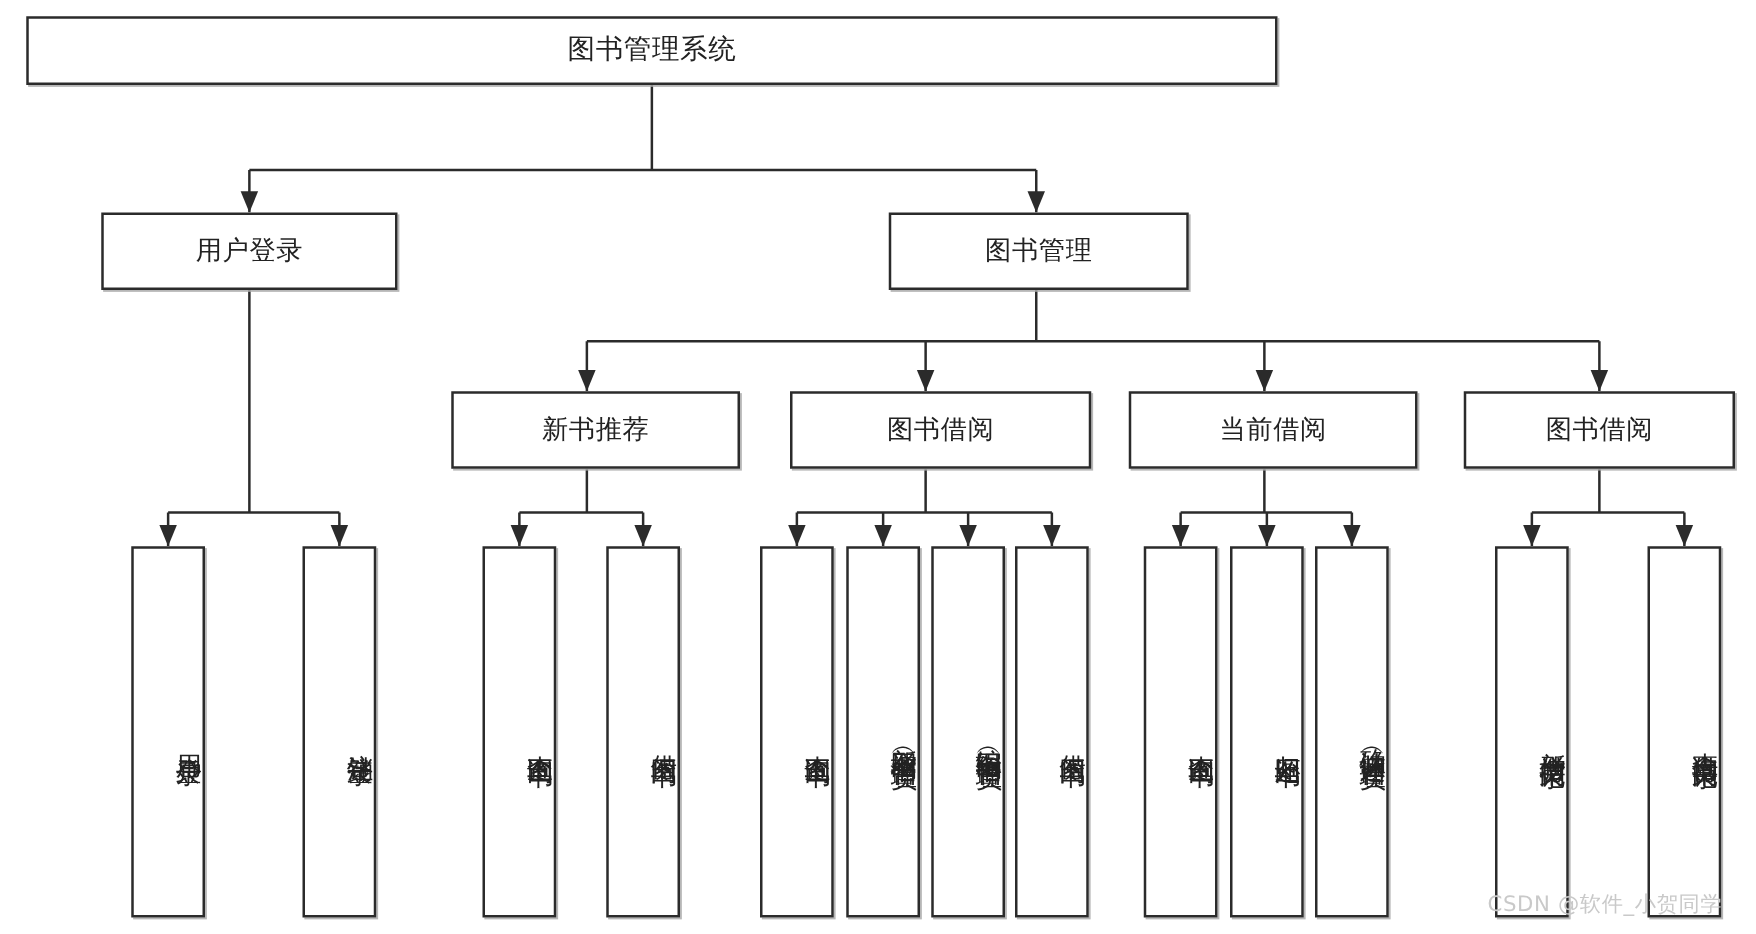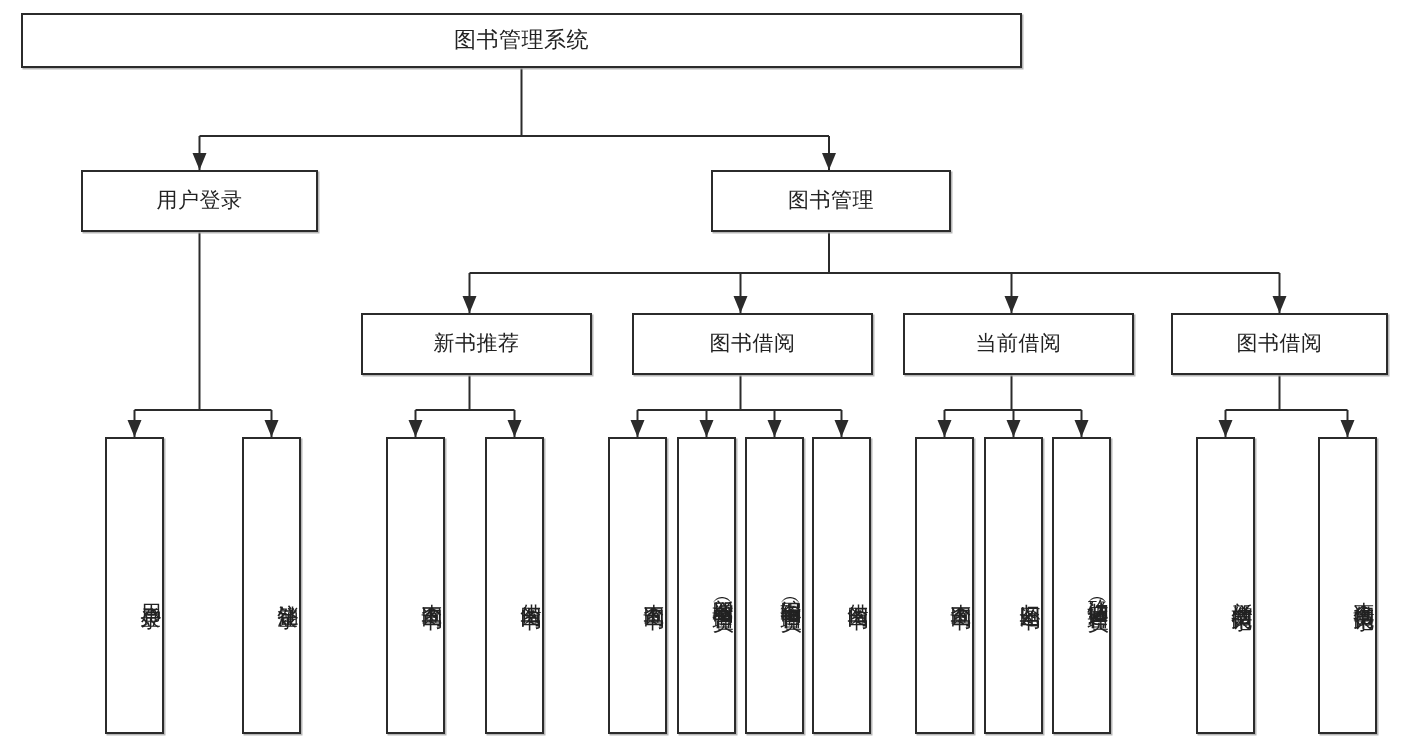--- a/index.html
+++ b/index.html
@@ -164,13 +164,14 @@
         <span>确认归还（管理员）</span>
       </div>
       <div class="node vert" style="left: 1196px; top: 437px; width: 59px; height: 297px; border-color: rgb(43, 43, 43); background: rgb(255, 255, 255); color: rgb(34, 34, 34);">
         <span>新增借阅记录</span>
       </div>
       <div class="node vert" style="left: 1318px; top: 437px; width: 59px; height: 297px; border-color: rgb(43, 43, 43); background: rgb(255, 255, 255); color: rgb(34, 34, 34);">
         <span>查询借阅记录</span>
       </div>
     </div>
 
+  <div class="watermark">CSDN @软件_小贺同学</div>
 </div>
 
 </body></html>

